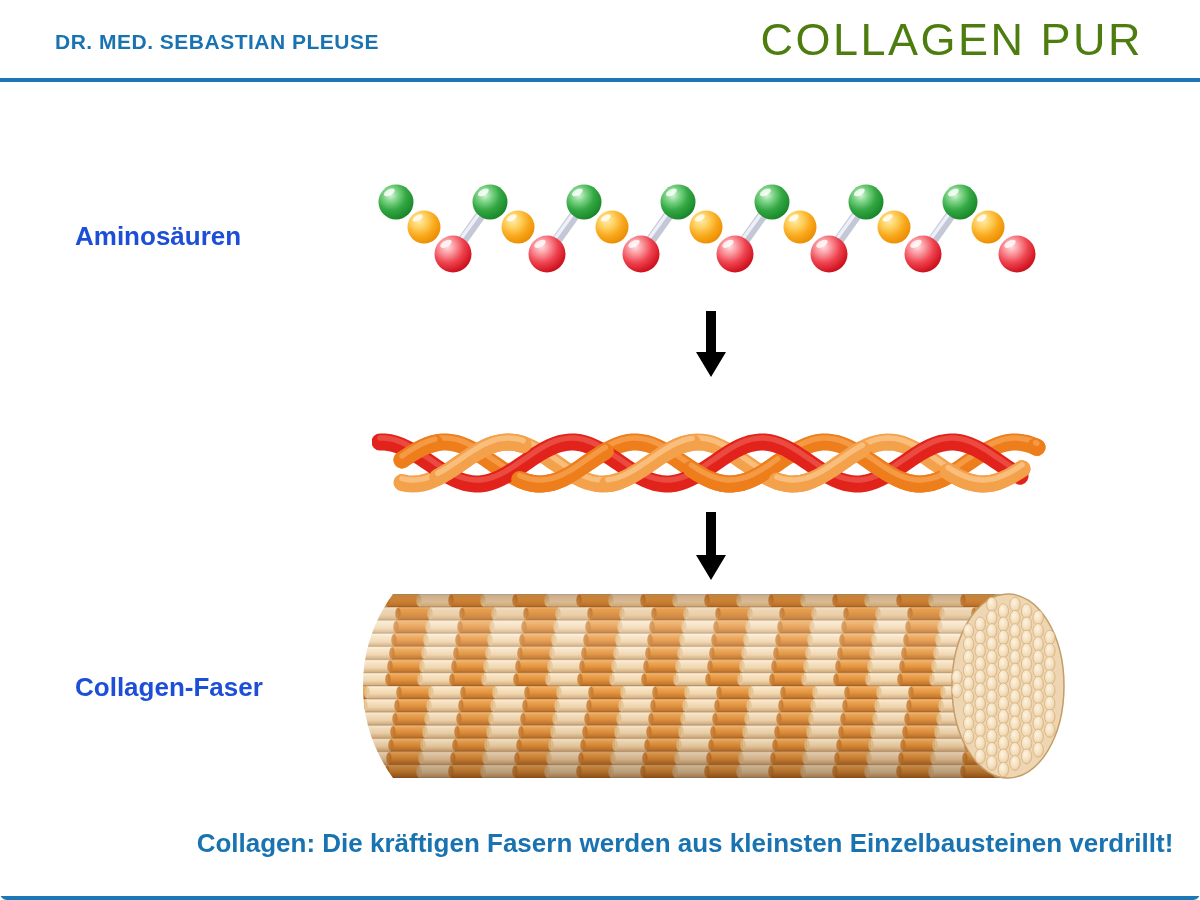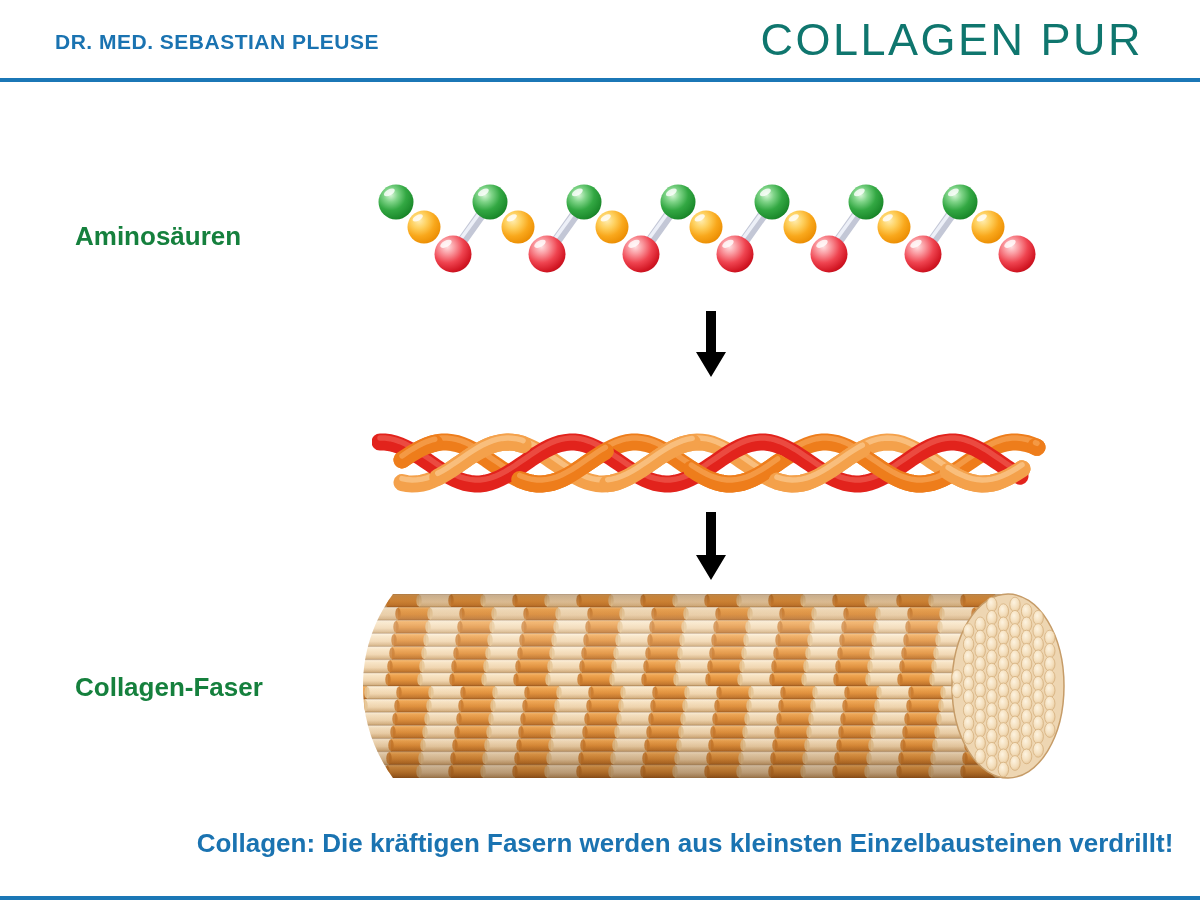--- a/index.html
+++ b/index.html
@@ -1,25 +1,25 @@
 <!DOCTYPE html>
 <html><head>
 <meta charset="utf-8">
 <style>
   html,body{margin:0;padding:0;background:#ffffff;}
   .page{position:relative;width:1200px;height:900px;background:#ffffff;overflow:hidden;
-        font-family:"Liberation Sans",sans-serif;}
+        font-family:"Liberation Sans",sans-serif;border-radius:7px;}
   .doctor{position:absolute;left:55px;top:30px;font-size:21px;font-weight:bold;
           letter-spacing:.5px;color:#1a73b1;}
   .brand{position:absolute;right:57px;top:14px;font-size:45px;font-weight:300;
-         letter-spacing:2.5px;color:#0f766e;}
+         letter-spacing:2.5px;color:#4d7c0f;}
   .rule{position:absolute;left:0;width:1200px;height:4px;background:#1b77b6;}
   .rule.top{top:78px;}
   .rule.bottom{bottom:0px;}
-  .row-label{position:absolute;left:75px;font-size:26px;font-weight:bold;color:#15803d;}
+  .row-label{position:absolute;left:75px;font-size:26px;font-weight:bold;color:#1d4ed8;}
   .lbl-amino{top:221px;}
   .lbl-molecule{top:452px;}
   .lbl-fiber{top:672px;}
   .caption{position:absolute;left:130px;top:828px;width:1110px;text-align:center;
            font-size:26px;font-weight:bold;color:#1a73b1;}
   .fig{position:absolute;}
   #amino-svg{left:371px;top:169px;}
   #arrow1{left:695px;top:311px;}
   #braid-svg{left:372px;top:421px;}
   #arrow2{left:695px;top:512px;}

